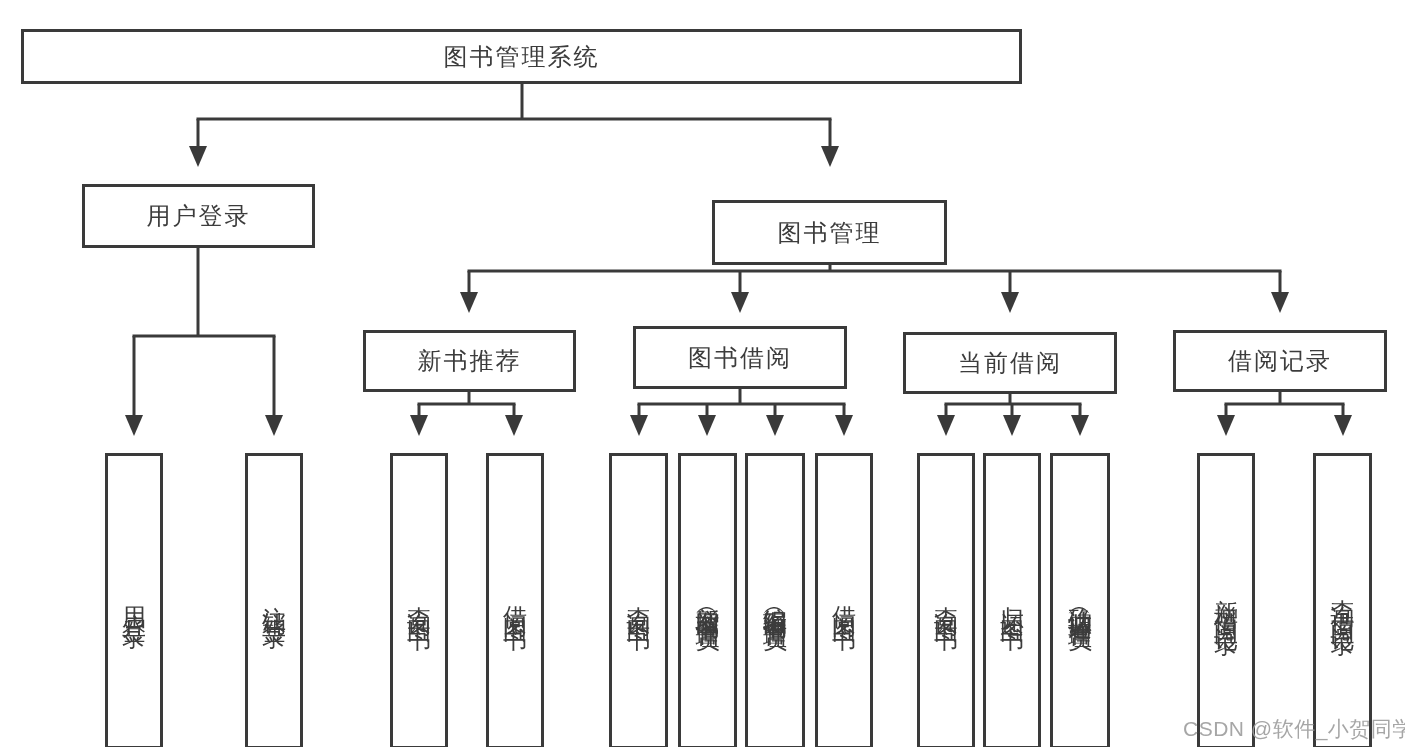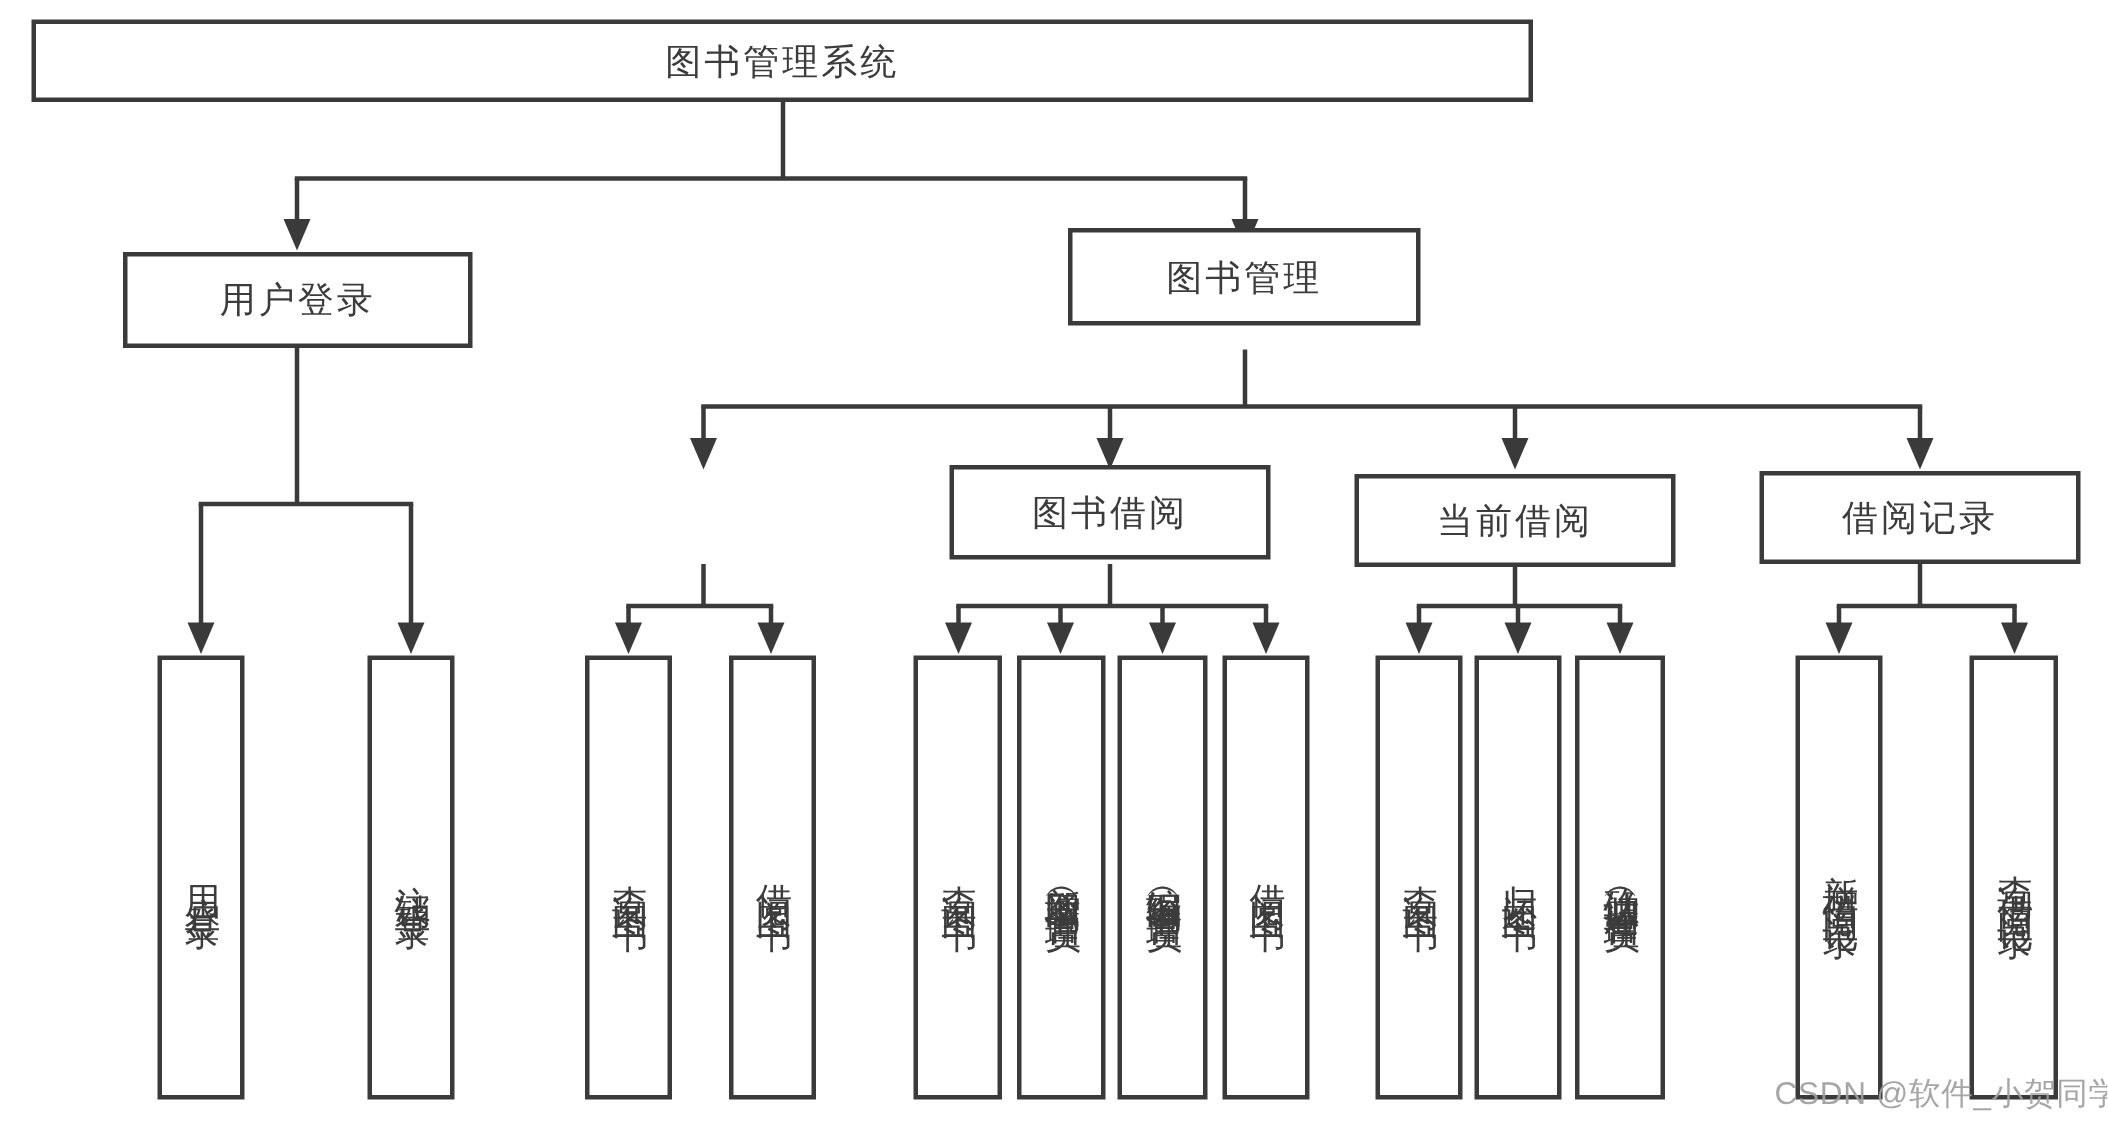--- a/index.html
+++ b/index.html
@@ -3,21 +3,21 @@
 <meta charset="utf-8">
 <style>
   html,body{margin:0;padding:0;background:#fff;}
   #canvas{
     position:relative;width:1405px;height:747px;background:#ffffff;overflow:hidden;
     font-family:"Liberation Sans","DejaVu Sans",sans-serif;color:#3c3c3c;
   }
   #wires{position:absolute;left:0;top:0;width:1405px;height:747px;}
   .box{
     position:absolute;box-sizing:border-box;border:3px solid #3a3a3a;background:#ffffff;
-    display:flex;align-items:center;justify-content:center;
+    display:flex;align-items:center;justify-content:center;margin-top:16px;
   }
   .h .lbl{font-size:24px;letter-spacing:2px;white-space:nowrap;}
   .v .vt{
     writing-mode:vertical-rl;text-orientation:mixed;
     font-size:24px;letter-spacing:7px;line-height:1;white-space:nowrap;
   }
   .v .vt.tight{letter-spacing:3px;}
   #watermark{
     position:absolute;left:1183px;top:715px;font-size:21px;letter-spacing:0.5px;
     color:rgba(158,158,158,0.92);white-space:nowrap;
@@ -97,24 +97,27 @@
     </g>
   </svg>
 
   <div class="box h" style="left:21px;top:13px;width:1001px;height:55px">
     <span class="lbl">图书管理系统</span>
   </div>
 
   <div class="box h" style="left:82px;top:168px;width:233px;height:64px">
     <span class="lbl">用户登录</span>
   </div>
-  <div class="box h" style="left:712px;top:152px;width:235px;height:65px">
+  <div class="box h" style="left:712px;top:184px;width:235px;height:65px">
     <span class="lbl">图书管理</span>
   </div>
 
+  <div class="box h" style="left:363px;top:314px;width:213px;height:62px">
+    <span class="lbl">新书推荐</span>
+  </div>
   <div class="box h" style="left:633px;top:310px;width:214px;height:63px">
     <span class="lbl">图书借阅</span>
   </div>
   <div class="box h" style="left:903px;top:316px;width:214px;height:62px">
     <span class="lbl">当前借阅</span>
   </div>
   <div class="box h" style="left:1173px;top:314px;width:214px;height:62px">
     <span class="lbl">借阅记录</span>
   </div>
 

